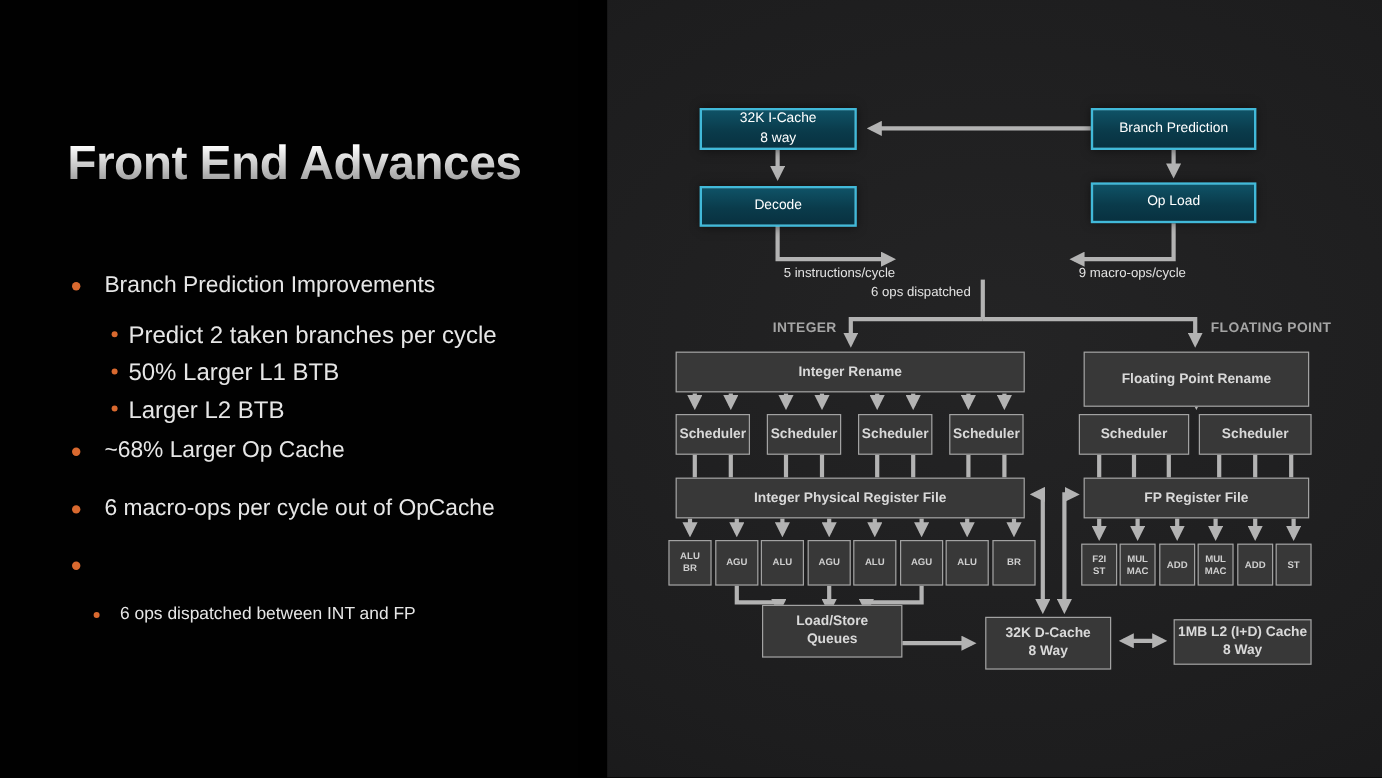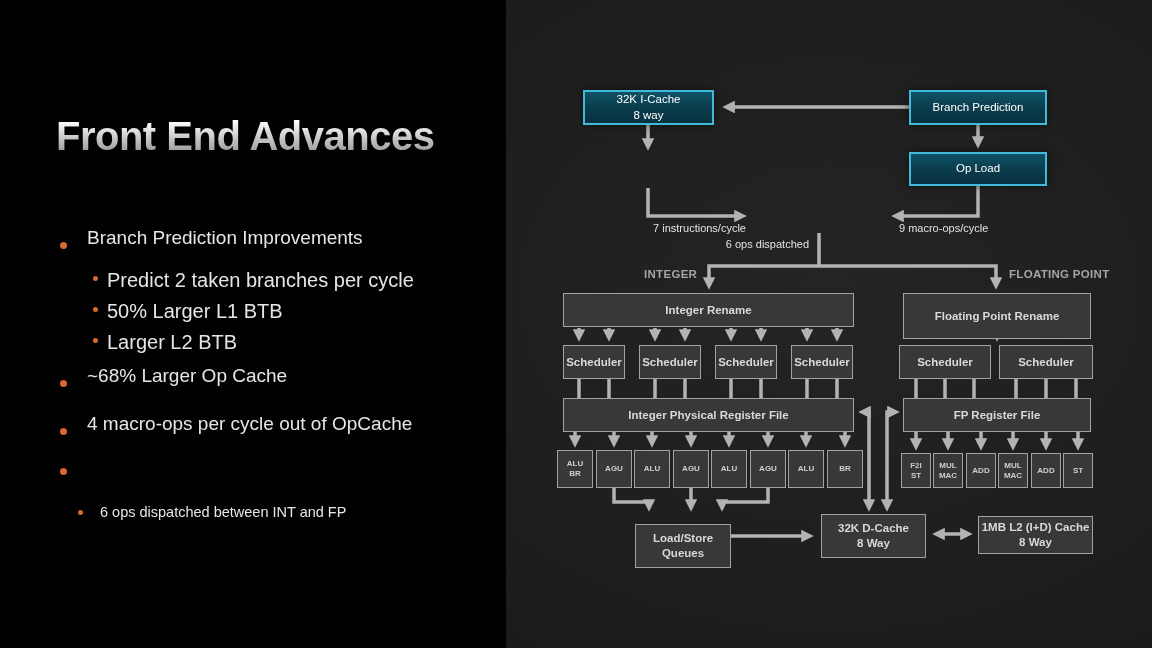--- a/index.html
+++ b/index.html
@@ -8,21 +8,21 @@
   .stage { position:relative; width:1152px; height:648px; }
 
   
   .left-panel { position:absolute; left:0; top:0; width:482px; height:648px; background:#010101; }
   .slide-title { position:absolute; left:56px; top:114px; font-size:40px; font-weight:bold;
                  letter-spacing:-0.5px; color:#e9e9e9;
                  background:linear-gradient(180deg,#ffffff 15%,#8d8d8d 95%);
                  -webkit-background-clip:text; background-clip:text; -webkit-text-fill-color:transparent; }
   .li { position:absolute; display:flex; align-items:flex-start; color:#e6e6e6; }
   .li .dot { background:#d9692f; border-radius:50%; flex:none; }
-  .l1 { left:60px; font-size:19px;align-items:flex-end; }
+  .l1 { left:60px; font-size:19px; }
   .l1 .dot { width:7px; height:7px; margin-top:8px; margin-right:20px; }
   .l2 { left:93px; font-size:20px; }
   .l2 .dot { width:5px; height:5px; margin-top:7px; margin-right:9px; }
   .l3 { left:78px; font-size:14.5px; }
   .l3 .dot { width:5px; height:5px; margin-top:6px; margin-right:17px; }
 
   
   .right-panel { position:absolute; left:506px; top:0; width:646px; height:648px;
                  background:radial-gradient(ellipse 120% 90% at 50% 45%, #242425 0%, #1d1d1e 60%, #161617 100%); }
   .connectors { position:absolute; left:0; top:0; }
@@ -64,21 +64,21 @@
     <div class="li l2" style="top:331px">
       <span class="dot"></span>
       <span>Larger L2 BTB</span>
     </div>
     <div class="li l1" style="top:365px">
       <span class="dot"></span>
       <span>~68% Larger Op Cache</span>
     </div>
     <div class="li l1" style="top:413px">
       <span class="dot"></span>
-      <span>4 macro-ops per cycle out of OpCache</span>
+      <span>6 macro-ops per cycle out of OpCache</span>
     </div>
     <div class="li l1" style="top:460px">
       <span class="dot"></span>
     </div>
     <div class="li l3" style="top:504px">
       <span class="dot"></span>
       <span>6 ops dispatched between INT and FP</span>
     </div>
   </div>
 
@@ -140,23 +140,24 @@
         <path d="M356 412 H363 V508" marker-start="url(#ah)" marker-end="url(#ah)"></path>
         <path d="M390 412 H381 V508" marker-start="url(#ah)" marker-end="url(#ah)"></path>
 
         <path d="M430 534 H463" marker-start="url(#ah)" marker-end="url(#ah)"></path>
       </g>
     </svg>
 
     <div class="box teal" style="left:77px;top:90px;width:131px;height:35px">32K I-Cache
 8 way</div>
     <div class="box teal" style="left:403px;top:90px;width:138px;height:35px">Branch Prediction</div>
+    <div class="box teal" style="left:77px;top:155px;width:131px;height:34px">Decode</div>
     <div class="box teal" style="left:403px;top:152px;width:138px;height:34px">Op Load</div>
 
-    <div class="flow-label" style="left:129px;top:222px;width:111px;text-align:right">7 instructions/cycle</div>
+    <div class="flow-label" style="left:129px;top:222px;width:111px;text-align:right">5 instructions/cycle</div>
     <div class="flow-label" style="left:393px;top:222px">9 macro-ops/cycle</div>
     <div class="flow-label" style="left:200px;top:238px;width:103px;text-align:right">6 ops dispatched</div>
 
     <div class="section-label" style="left:138px;top:268px">INTEGER</div>
     <div class="section-label" style="left:503px;top:268px">FLOATING POINT</div>
 
     <div class="box gray" style="left:57px;top:293px;width:291px;height:34px">Integer Rename</div>
     <div class="box gray" style="left:397px;top:293px;width:188px;height:46px">Floating Point Rename</div>
 
     <div class="box gray" style="left:57px;top:345px;width:62px;height:34px">Scheduler</div>
@@ -182,20 +183,20 @@
     <div class="box gray unit" style="left:395px;top:453px;width:30px;height:35px">F2I
 ST</div>
     <div class="box gray unit" style="left:427px;top:453px;width:30px;height:35px">MUL
 MAC</div>
     <div class="box gray unit" style="left:460px;top:453px;width:30px;height:35px">ADD</div>
     <div class="box gray unit" style="left:492px;top:453px;width:30px;height:35px">MUL
 MAC</div>
     <div class="box gray unit" style="left:525px;top:453px;width:30px;height:35px">ADD</div>
     <div class="box gray unit" style="left:557px;top:453px;width:30px;height:35px">ST</div>
 
-    <div class="box gray mem" style="left:129px;top:524px;width:96px;height:44px">Load/Store
+    <div class="box gray mem" style="left:129px;top:504px;width:117px;height:44px">Load/Store
 Queues</div>
     <div class="box gray mem" style="left:315px;top:514px;width:105px;height:44px">32K D-Cache
 8 Way</div>
     <div class="box gray mem" style="left:472px;top:516px;width:115px;height:38px">1MB L2 (I+D) Cache
 8 Way</div>
   </div>
 </div>
 
 </body></html>

